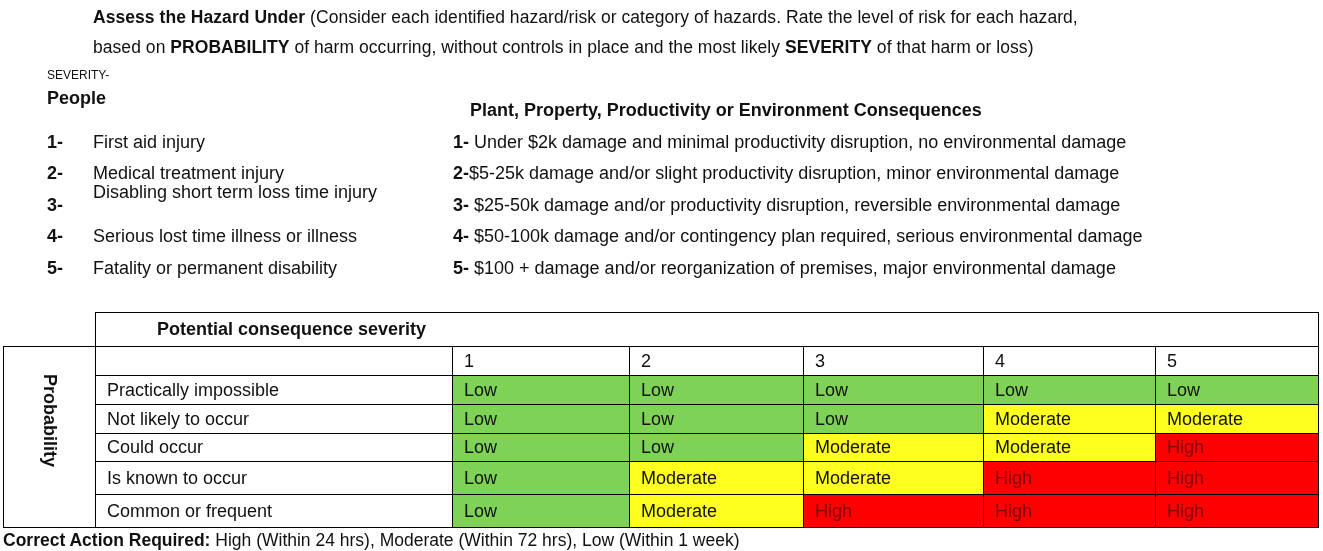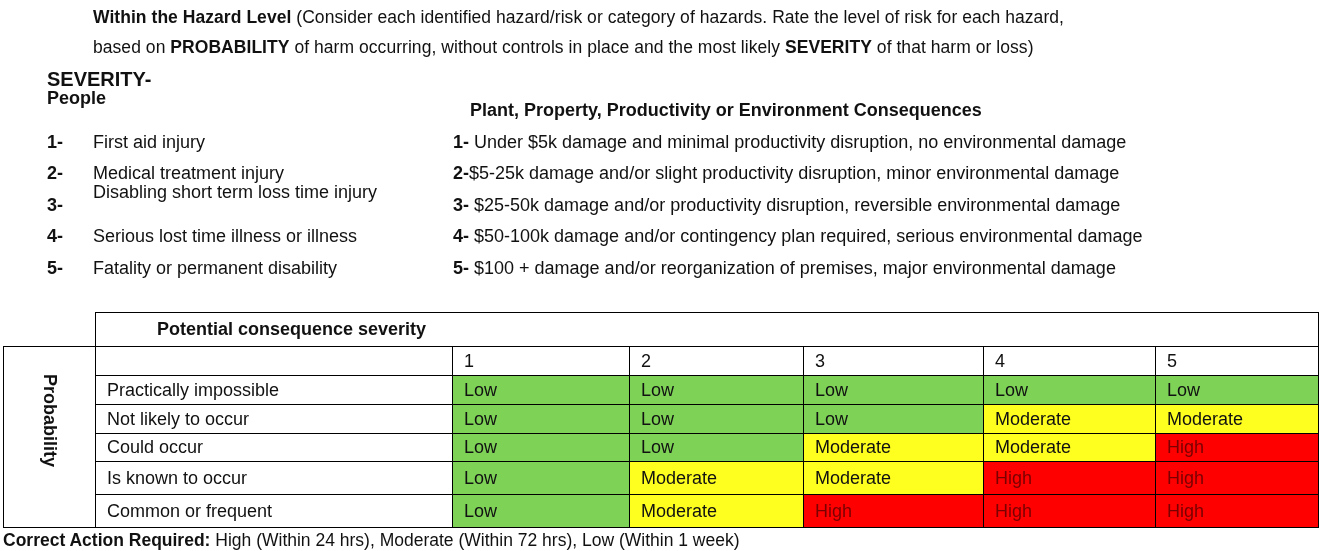--- a/index.html
+++ b/index.html
@@ -5,41 +5,41 @@
   html, body { margin:0; padding:0; background:#ffffff; }
   body {
     width:1323px; height:551px; position:relative; overflow:hidden;
     font-family: "Liberation Sans", "DejaVu Sans", sans-serif;
     color:#111;
     font-size:18px;
   }
   .abs { position:absolute; white-space:nowrap; }
   b { font-weight:bold; }
   .intro { left:93px; font-size:17.5px; letter-spacing:0.05px; }
-  .sev-title { left:47px; top:68px; font-weight:bold; font-size:20px; }
+  .sev-title { left:47px; top:68px; font-weight:normal; font-size:12px; }
   .col-head { font-weight:bold; font-size:18px; }
   .num { font-weight:bold; font-size:18px; }
   .txt { font-size:18px; }
 
   
   .grid-line { position:absolute; background:#000; }
   .cell { position:absolute; box-sizing:border-box; }
   .cell-text { position:absolute; left:12px; top:50%; transform:translateY(-50%); font-size:18px; white-space:nowrap; }
   .prob-label {
     position:absolute; font-weight:bold; font-size:18px;
     transform: rotate(90deg); transform-origin: center center;
     white-space:nowrap;
   }
   .footer { left:3px; top:530px; font-size:17.5px; }
 </style>
 </head>
 <body>
 
 <div class="abs intro" style="top:7px;">
-  <b>Within the Hazard Level</b><span> (Consider each identified hazard/risk or category of hazards. Rate the level of risk for each hazard,</span>
+  <b>Assess the Hazard Under</b><span> (Consider each identified hazard/risk or category of hazards. Rate the level of risk for each hazard,</span>
 </div>
 <div class="abs intro" style="top:37px;">
   <span>based on </span><b>PROBABILITY</b><span> of harm occurring, without controls in place and the most likely </span><b>SEVERITY</b><span> of that harm or loss)</span>
 </div>
 
 <div class="abs sev-title">SEVERITY-</div>
 <div class="abs col-head" style="left:47px; top:88px;">People</div>
 <div class="abs col-head" style="left:470px; top:100px;">Plant, Property, Productivity or Environment Consequences</div>
 
 <div id="people-list">
@@ -48,21 +48,21 @@
     <div class="abs num" style="left: 47px; top: 163px;">2-</div>
     <div class="abs txt" style="left: 93px; top: 163px;">Medical treatment injury</div>
     <div class="abs num" style="left: 47px; top: 195px;">3-</div>
     <div class="abs txt" style="left: 93px; top: 182px;">Disabling short term loss time injury</div>
     <div class="abs num" style="left: 47px; top: 226px;">4-</div>
     <div class="abs txt" style="left: 93px; top: 226px;">Serious lost time illness or illness</div>
     <div class="abs num" style="left: 47px; top: 258px;">5-</div>
     <div class="abs txt" style="left: 93px; top: 258px;">Fatality or permanent disability</div>
   </div>
 <div id="property-list">
-    <div class="abs txt" style="left: 453px; top: 132px;"><b>1-</b><span> Under $5k damage and minimal productivity disruption, no environmental damage</span></div>
+    <div class="abs txt" style="left: 453px; top: 132px;"><b>1-</b><span> Under $2k damage and minimal productivity disruption, no environmental damage</span></div>
     <div class="abs txt" style="left: 453px; top: 163px;"><b>2-</b><span>$5-25k damage and/or slight productivity disruption, minor environmental damage</span></div>
     <div class="abs txt" style="left: 453px; top: 195px;"><b>3-</b><span> $25-50k damage and/or productivity disruption, reversible environmental damage</span></div>
     <div class="abs txt" style="left: 453px; top: 226px;"><b>4-</b><span> $50-100k damage and/or contingency plan required, serious environmental damage</span></div>
     <div class="abs txt" style="left: 453px; top: 258px;"><b>5-</b><span> $100 + damage and/or reorganization of premises, major environmental damage</span></div>
   </div>
 
 <div id="matrix">
     <div class="cell" style="left: 452px; top: 375px; width: 177px; height: 29px; background: rgb(126, 211, 87);">
       <span class="cell-text" style="color: rgb(17, 17, 17);">Low</span>
     </div>

